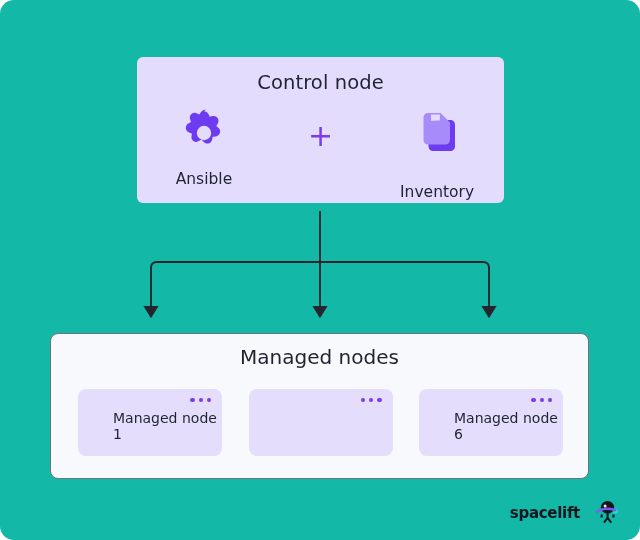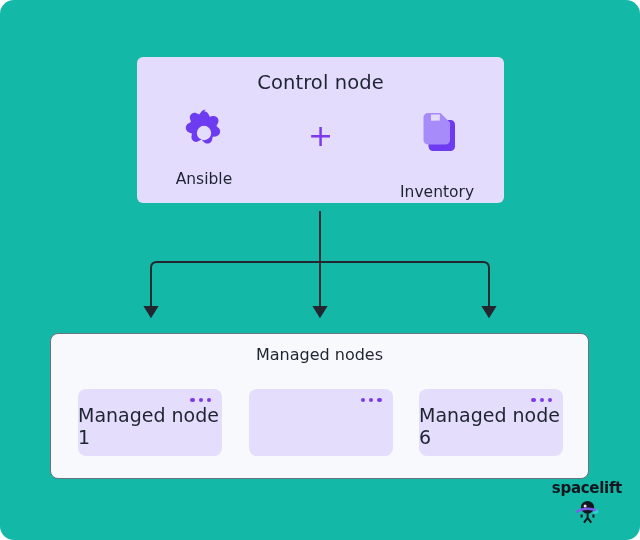--- a/index.html
+++ b/index.html
@@ -92,21 +92,21 @@
     width:539px; height:146px;
     border:1.4px solid #6B7280;
     border-radius:8px;
     background:#F8F9FC;
   }
 
   #managed-nodes-title {
     position:absolute;
     top:11px; left:0; width:100%;
     text-align:center;
-    font-size:16px;
+    font-size:20px;
     color:#1F2433;
   }
 
   #managed-nodes-list {
     position:absolute;
     top:55px; left:27px;
     width:485px;
     display:flex;
     justify-content:space-between;
   }
@@ -115,23 +115,24 @@
     position:relative;
     width:144px; height:67px;
     background:#E4DDFC;
     border-radius:8px;
     display:flex;
     align-items:center;
     justify-content:center;
   }
 
   .card-label {
-    font-size:19px;
+    font-size:14px;
     color:#1F2433;
     margin-top:7px;
+    margin-left:35px;
   }
 
   .card-dots {
     position:absolute;
     top:9px; right:11px;
     display:flex;
     gap:4px;
   }
 
   .card-dots i {
@@ -140,22 +141,21 @@
     border-radius:50%;
     background:#7C3AED;
   }
 
   
   #logo {
     position:absolute;
     right:18px; bottom:12px;
     display:flex;
     align-items:center;
-    gap:1px;
-    flex-direction:column;
+    gap:12px;
   }
 
   #logo-wordmark {
     font-size:15px;
     font-weight:bold;
     color:#14161F;
     letter-spacing:-.3px;
   }
 </style>
 </head>

